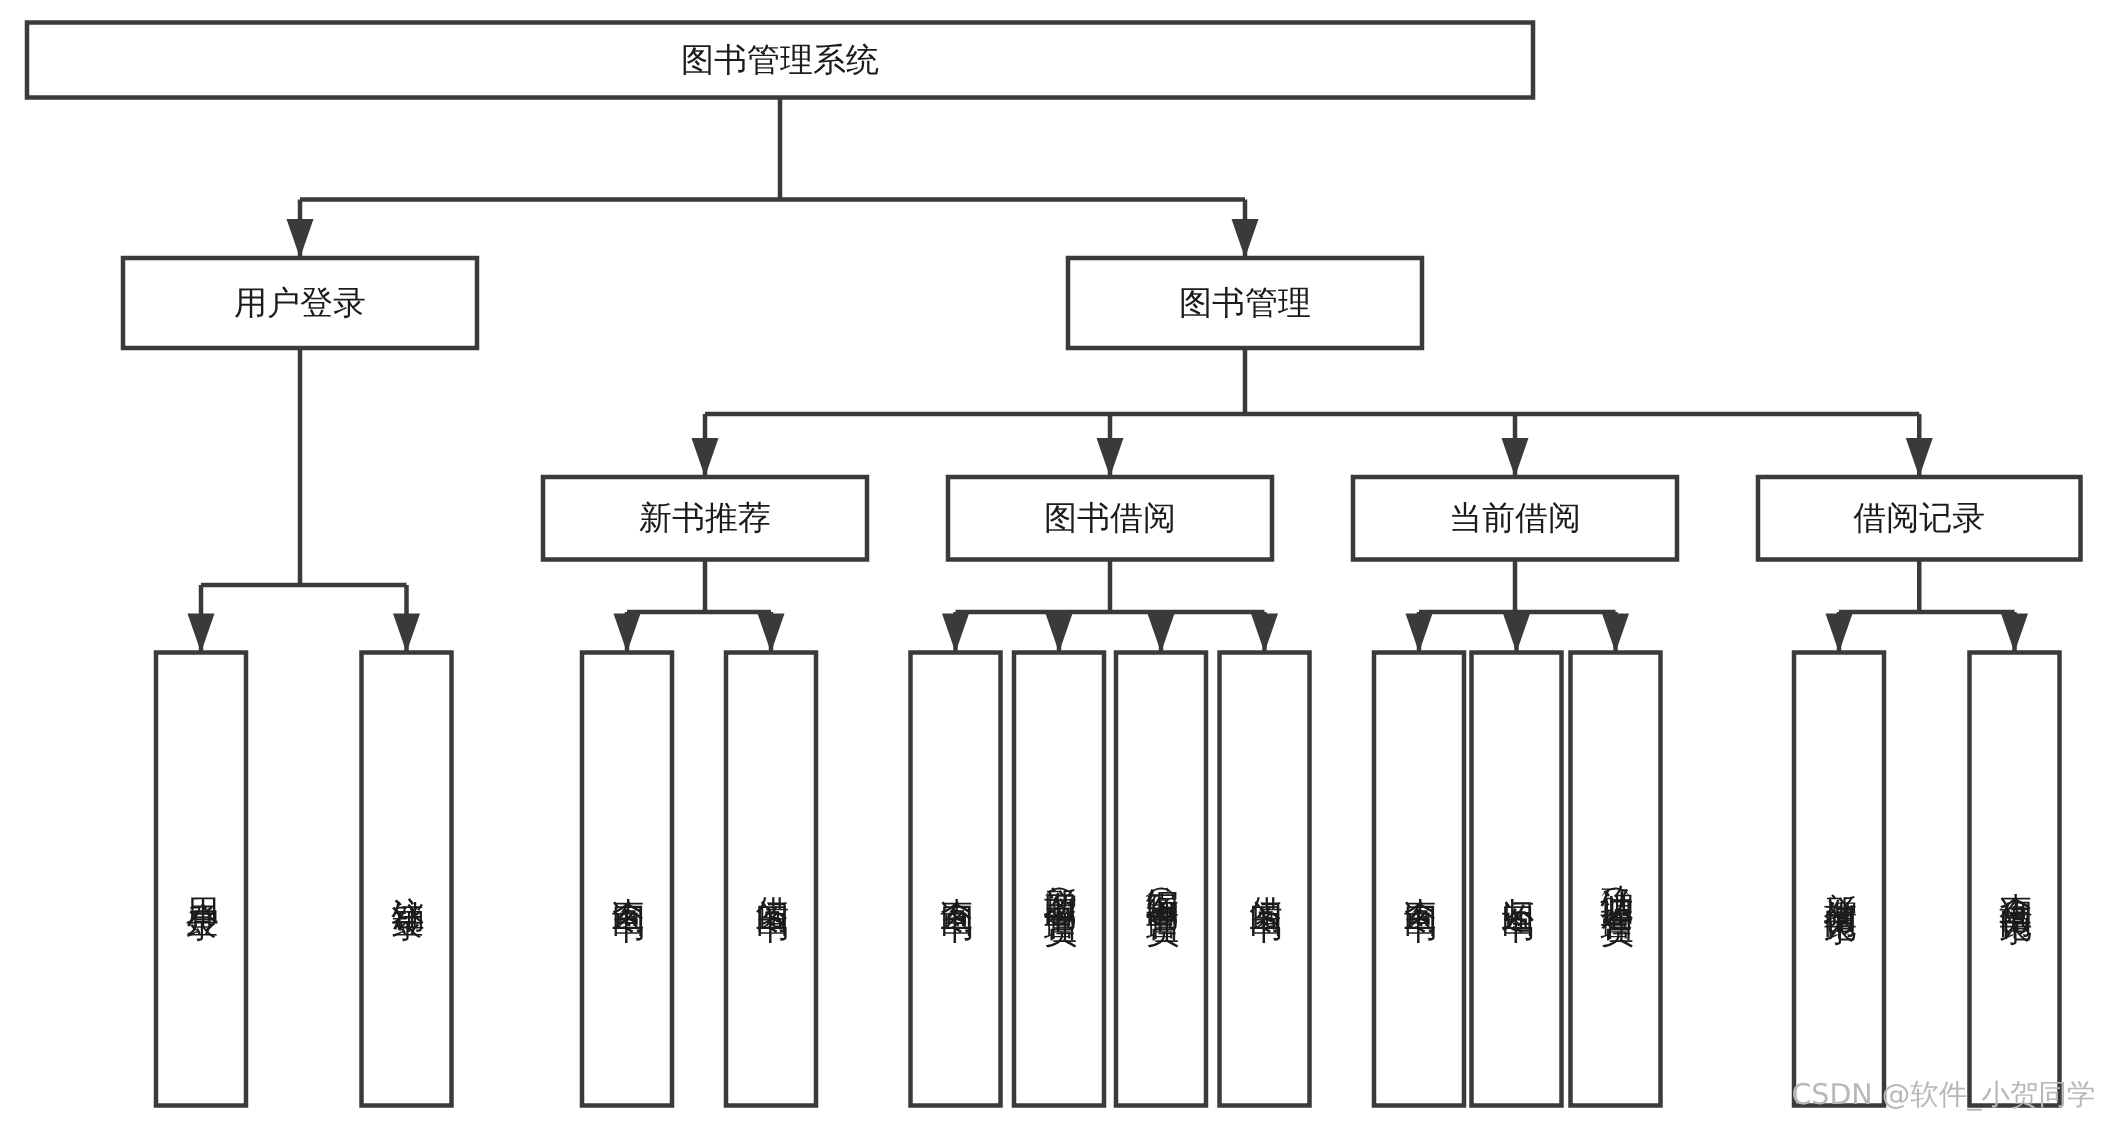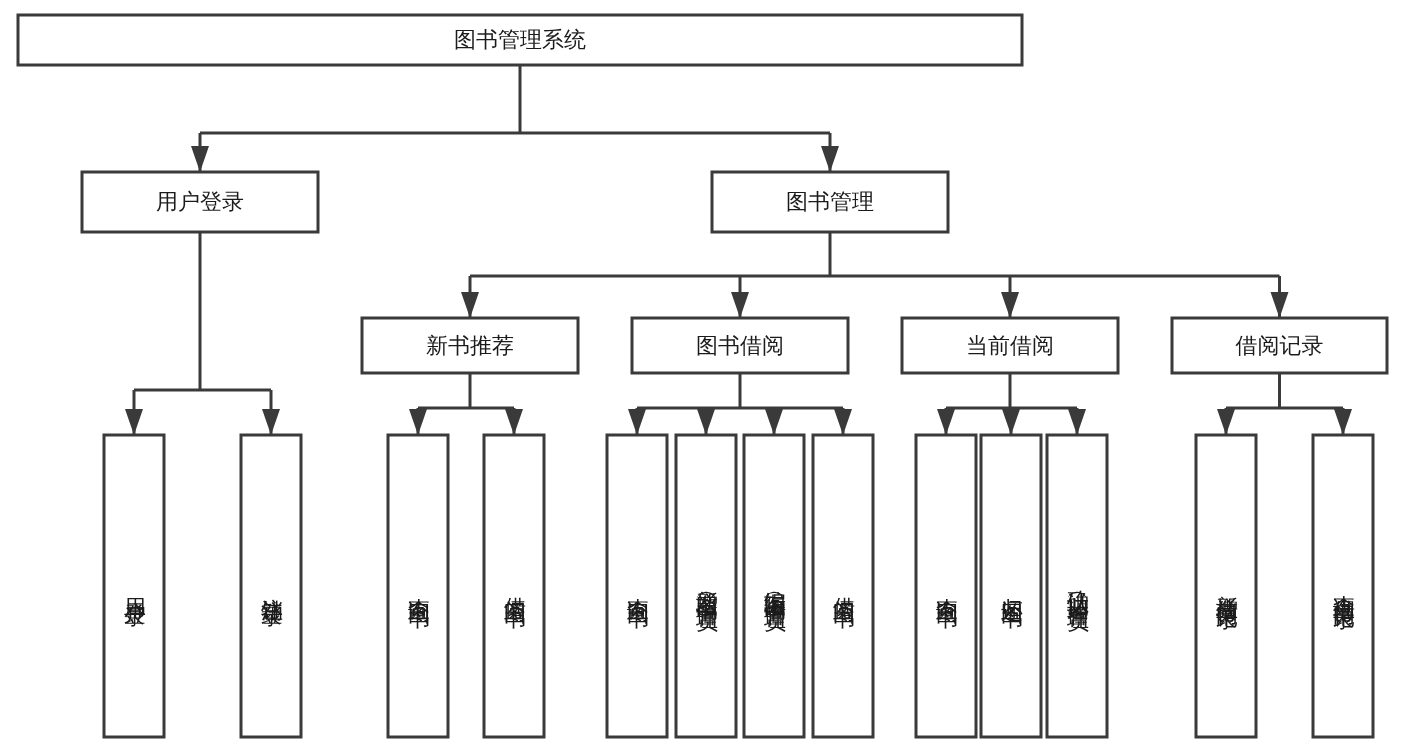--- a/index.html
+++ b/index.html
@@ -204,14 +204,15 @@
           <rect x="1196" y="435" width="60" height="302" class="node-rect"></rect>
           <text class="node-label-v" x="1226" y="586">新增借阅记录</text>
         </g>
         <g>
           <rect x="1313" y="435" width="60" height="302" class="node-rect"></rect>
           <text class="node-label-v" x="1343" y="586">查询借阅记录</text>
         </g>
       </g>
   </svg>
 
+  <div class="watermark">CSDN @软件_小贺同学</div>
 
 </div>
 
 </body></html>

